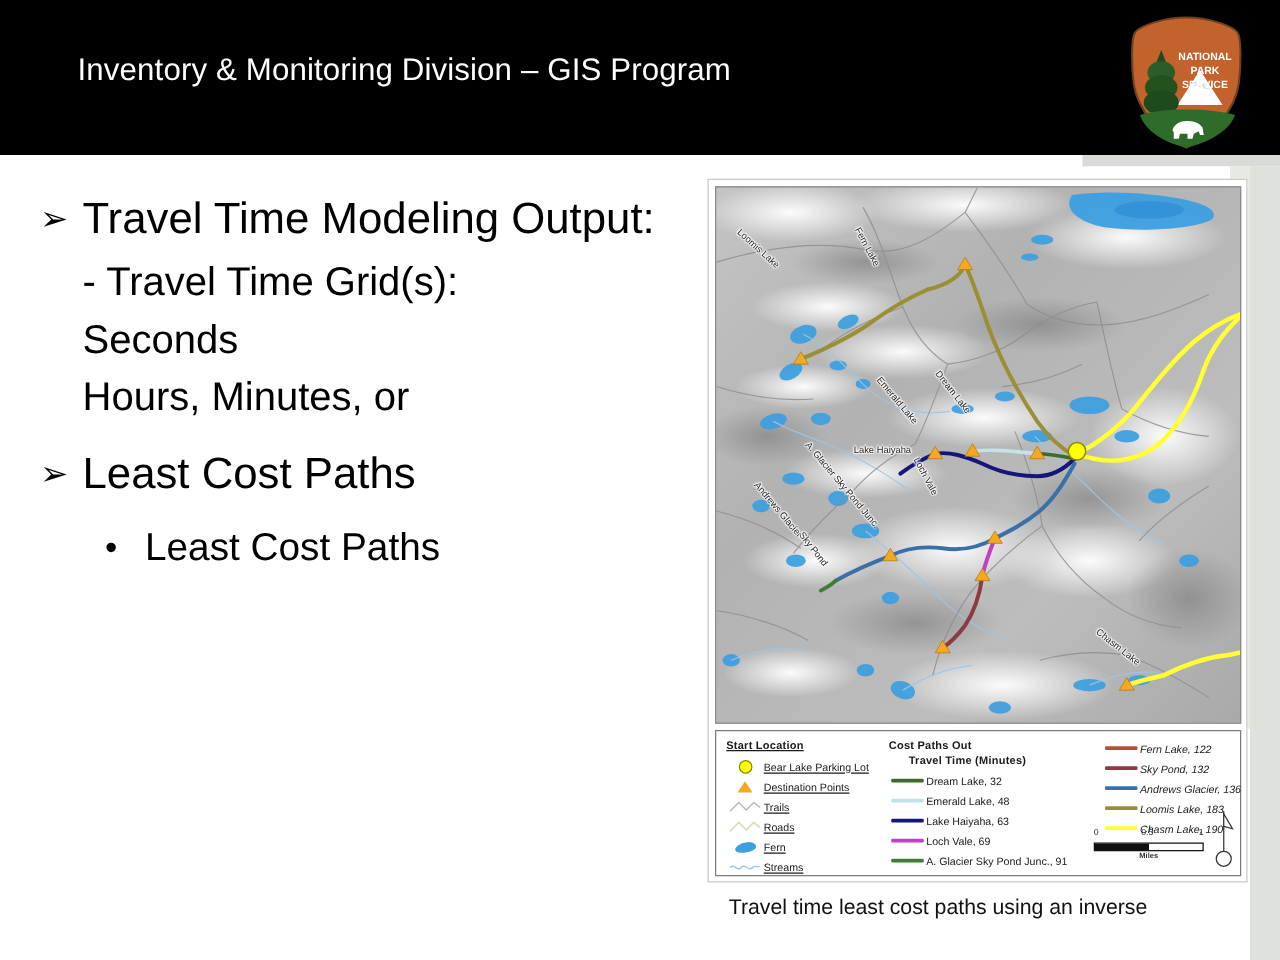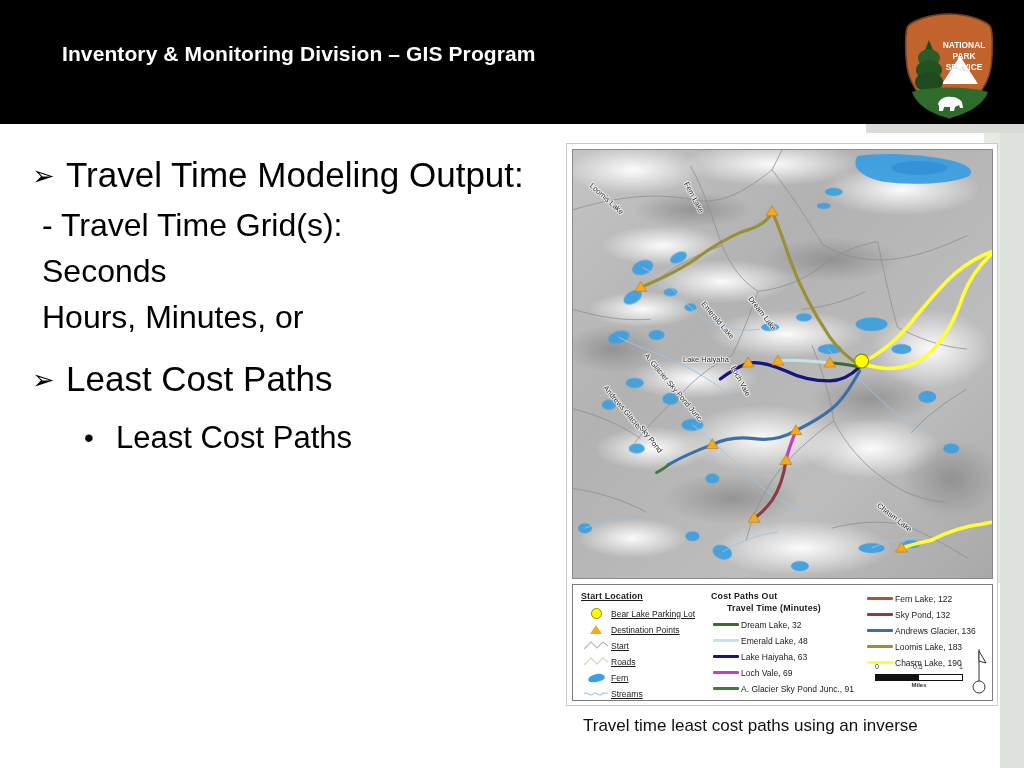--- a/index.html
+++ b/index.html
@@ -10,23 +10,22 @@
     overflow:hidden;
     position:relative;
   }
   
   .header{
     position:absolute;left:0;top:0;width:1024px;height:124px;
     background:#000000;
   }
   .header-title{
     position:absolute;left:62px;top:42px;
-    color:#ffffff;font-size:21px;letter-spacing:.1px;
+    color:#ffffff;font-size:25px;letter-spacing:.1px;
     white-space:nowrap;
-    font-weight:bold;
   }
   .nps-logo{
     position:absolute;left:898px;top:12px;width:102px;height:108px;
   }
   .header-underline{
     position:absolute;left:866px;top:124px;width:158px;height:9px;
     background:#d9dcd6;
   }
   
   .right-strip{
@@ -47,21 +46,21 @@
     padding-left:66px;
     font-size:35px;line-height:50px;color:#000;
     margin-bottom:2px;
   }
   .bullet-l1 .arrow{
     position:absolute;left:32px;top:1px;
     font-size:27px;line-height:50px;
     font-family:"DejaVu Sans", sans-serif;
   }
   .sub-line{
-    padding-left:42px;
+    padding-left:66px;
     font-size:32px;line-height:46px;color:#000;
   }
   .bullet-l2{
     position:relative;
     padding-left:116px;
     font-size:31px;line-height:47px;color:#000;
   }
   .bullet-l2 .dot{
     position:absolute;left:84px;top:0;
     font-size:28px;line-height:47px;
@@ -99,21 +98,21 @@
   
   .legend{
     position:absolute;left:5px;top:440px;width:421px;height:117px;
     border:1px solid #7d7d7d;box-sizing:border-box;
     background:#ffffff;
     font-size:8.5px;color:#1a1a1a;
   }
   .legend-col{position:absolute;top:6px;}
   .col-a{left:8px;width:140px;text-decoration:underline;}
   .col-b{left:138px;width:165px;}
-  .col-c{left:292px;width:118px;}
+  .col-c{left:309px;width:118px;font-style:italic;}
   .legend-head{
     font-weight:bold;font-size:8.8px;margin-bottom:5px;letter-spacing:.2px;
   }
   .leg-row{
     display:flex;align-items:center;height:15px;margin-bottom:1px;
   }
   .leg-sym{width:30px;flex:0 0 30px;display:flex;align-items:center;justify-content:center;}
   .leg-txt{white-space:nowrap;}
   .swatch-line{width:26px;height:2.6px;border-radius:1px;}
   .circle-yellow{
@@ -396,21 +395,21 @@
           </span>
         <span class="leg-txt">Destination Points</span>
       </div>
 
       <div class="leg-row">
         <span class="leg-sym">
           <svg width="26" height="11" viewBox="0 0 26 11">
               <path d="M1 9 L8 2 L14 8 L20 2 L25 6" stroke="#b9b9b9" stroke-width="1.2" fill="none"></path>
             </svg>
         </span>
-        <span class="leg-txt">Start</span>
+        <span class="leg-txt">Trails</span>
       </div>
 
       <div class="leg-row">
         <span class="leg-sym">
           <svg width="26" height="11" viewBox="0 0 26 11">
               <path d="M1 9 L8 2 L14 8 L20 2 L25 6" stroke="#ddd9bd" stroke-width="1.4" fill="none"></path>
             </svg>
         </span>
         <span class="leg-txt">Roads</span>
       </div>

